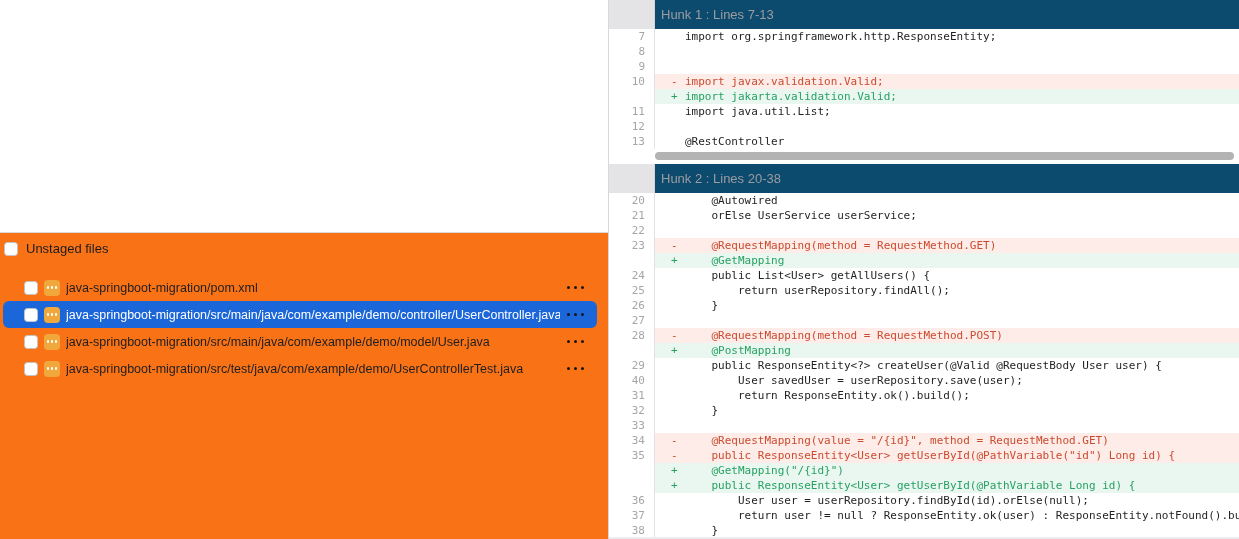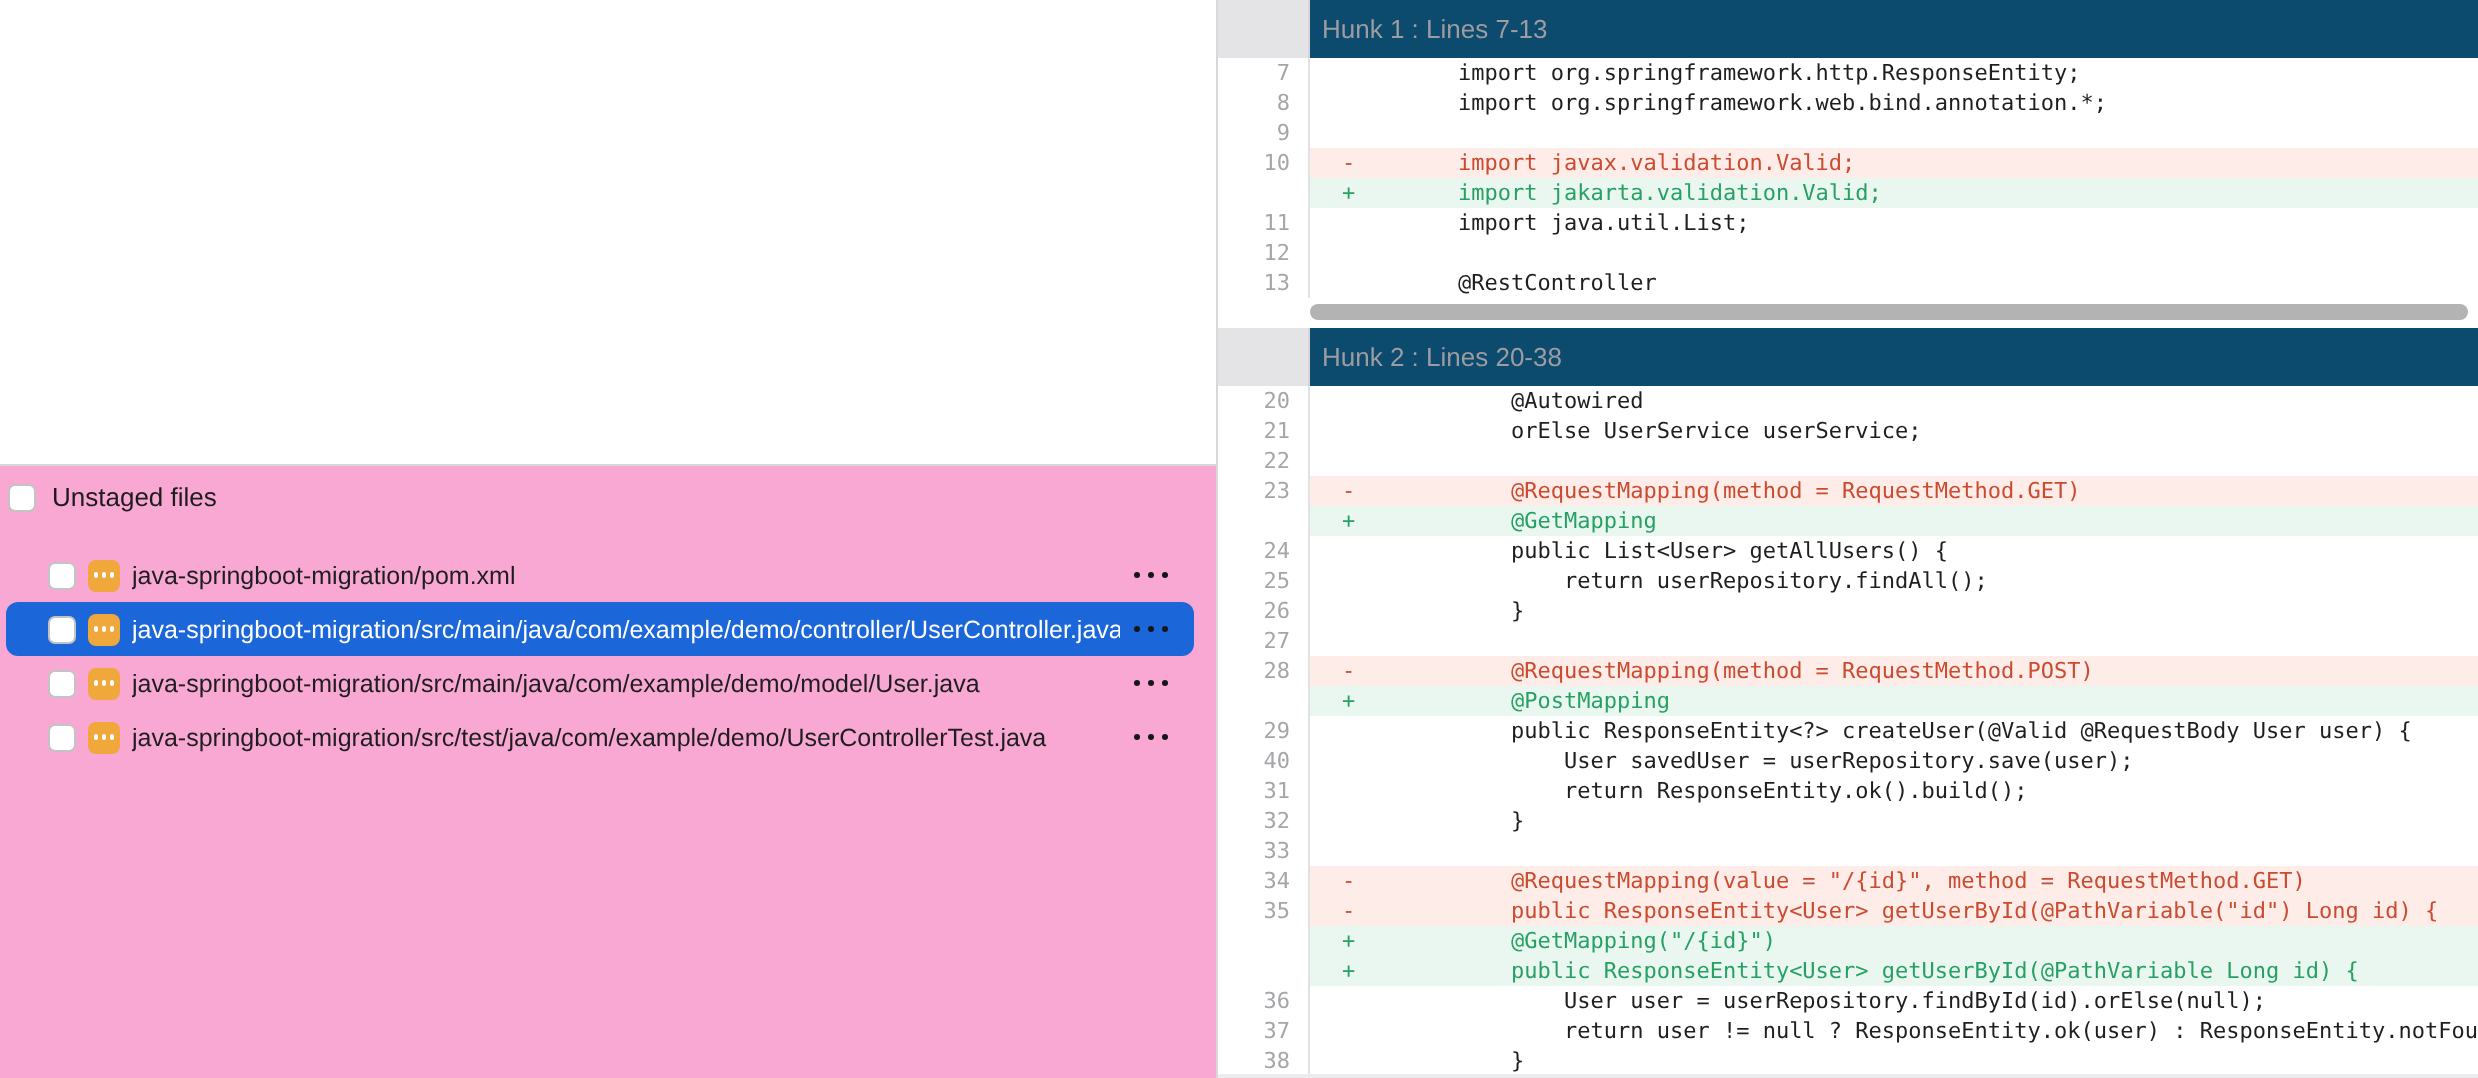--- a/index.html
+++ b/index.html
@@ -1,21 +1,21 @@
 <!DOCTYPE html>
 <html style="--sel-blue: #1b66d9; --badge-orange: #f0a73c; --removed-bg: #fdece7; --removed-text: #cb4b30; --added-bg: #e9f7f0; --added-text: #27a163;"><head>
 <meta charset="utf-8">
 <style>
   * { margin:0; padding:0; box-sizing:border-box; }
   html,body { width:1239px; height:539px; background:#ffffff; overflow:hidden;
               font-family:"Liberation Sans", sans-serif; }
 
   
   .left-panel { position:absolute; left:0; top:0; width:609px; height:539px;
-                background:#f9a8d4; border-right:1px solid #d8d8d8; }
+                background:#f97316; border-right:1px solid #d8d8d8; }
   .staged-area { position:absolute; left:0; top:0; width:100%; height:233px;
                  border-bottom:1px solid #d8d8d8; background:#ffffff; }
   .section-header { position:absolute; left:4px; top:241px; display:flex;
                     align-items:center; gap:8px; }
   .section-label { font-size:13px; color:#1c1c1e; }
   .cbx { width:14px; height:14px; background:#ffffff; border:1px solid #c3c3c6;
          border-radius:3.5px; flex:none; }
   .file-list { position:absolute; left:0; top:274px; width:100%; }
   .file-row { height:27px; margin:0 11px 0 3px; border-radius:6px;
               display:flex; align-items:center; padding-left:21px; padding-right:13px; }
@@ -36,21 +36,21 @@
                 background:#ffffff; font-family:"DejaVu Sans Mono", monospace; }
   .hunk-header { position:relative; height:29px; background:#0c4a6e; }
   .hgutter { position:absolute; left:0; top:0; bottom:0; width:46px;
              background:#e4e4e6; border-right:1px solid #d6d6d8; }
   .htitle { position:absolute; left:52px; top:0; line-height:29px; font-size:13px;
             color:#9c9ca1; font-family:"Liberation Sans", sans-serif; white-space:nowrap; }
   .dline { display:flex; height:15px; line-height:15px; font-size:11px; }
   .gutter { width:46px; flex:none; text-align:right; padding-right:9px;
             color:#a6a6aa; border-right:1px solid #e2e2e4; background:#ffffff; }
   .code { flex:1; display:flex; padding-left:16px; white-space:pre; color:#1f1f1f;
-          overflow:hidden;gap:44px; }
+          overflow:hidden; }
   .marker { width:14px; flex:none; white-space:pre; }
   .ctext { white-space:pre; }
   .dline.removed .code { background:var(--removed-bg); color:var(--removed-text); }
   .dline.added   .code { background:var(--added-bg);   color:var(--added-text); }
   .scroll-track { position:relative; height:15px; background:#ffffff; }
   .hbar { position:absolute; left:46px; right:5px; top:3px; height:8px;
           border-radius:4px; background:#b3b3b3; }
   .bottom-strip { position:absolute; left:0; right:0; bottom:0; height:2px;
                   background:#ececee; }
 </style>
@@ -134,21 +134,21 @@
       <span class="htitle">Hunk 1 : Lines 7-13</span>
     </div>
     <div class="hunk-lines">
   <div class="dline context">
     <span class="gutter">7</span>
     <span class="code"><span class="marker"> </span><span class="ctext">import org.springframework.http.ResponseEntity;</span></span>
   </div>
 
   <div class="dline context">
     <span class="gutter">8</span>
-    <span class="code"><span class="marker"> </span><span class="ctext">import org.springframework.web.bind.annotation.*;</span></span>
+    <span class="code"><span class="marker"> </span></span>
   </div>
 
   <div class="dline context">
     <span class="gutter">9</span>
     <span class="code"><span class="marker"> </span><span class="ctext"></span></span>
   </div>
 
   <div class="dline removed">
     <span class="gutter">10</span>
     <span class="code"><span class="marker">-</span><span class="ctext">import javax.validation.Valid;</span></span>

